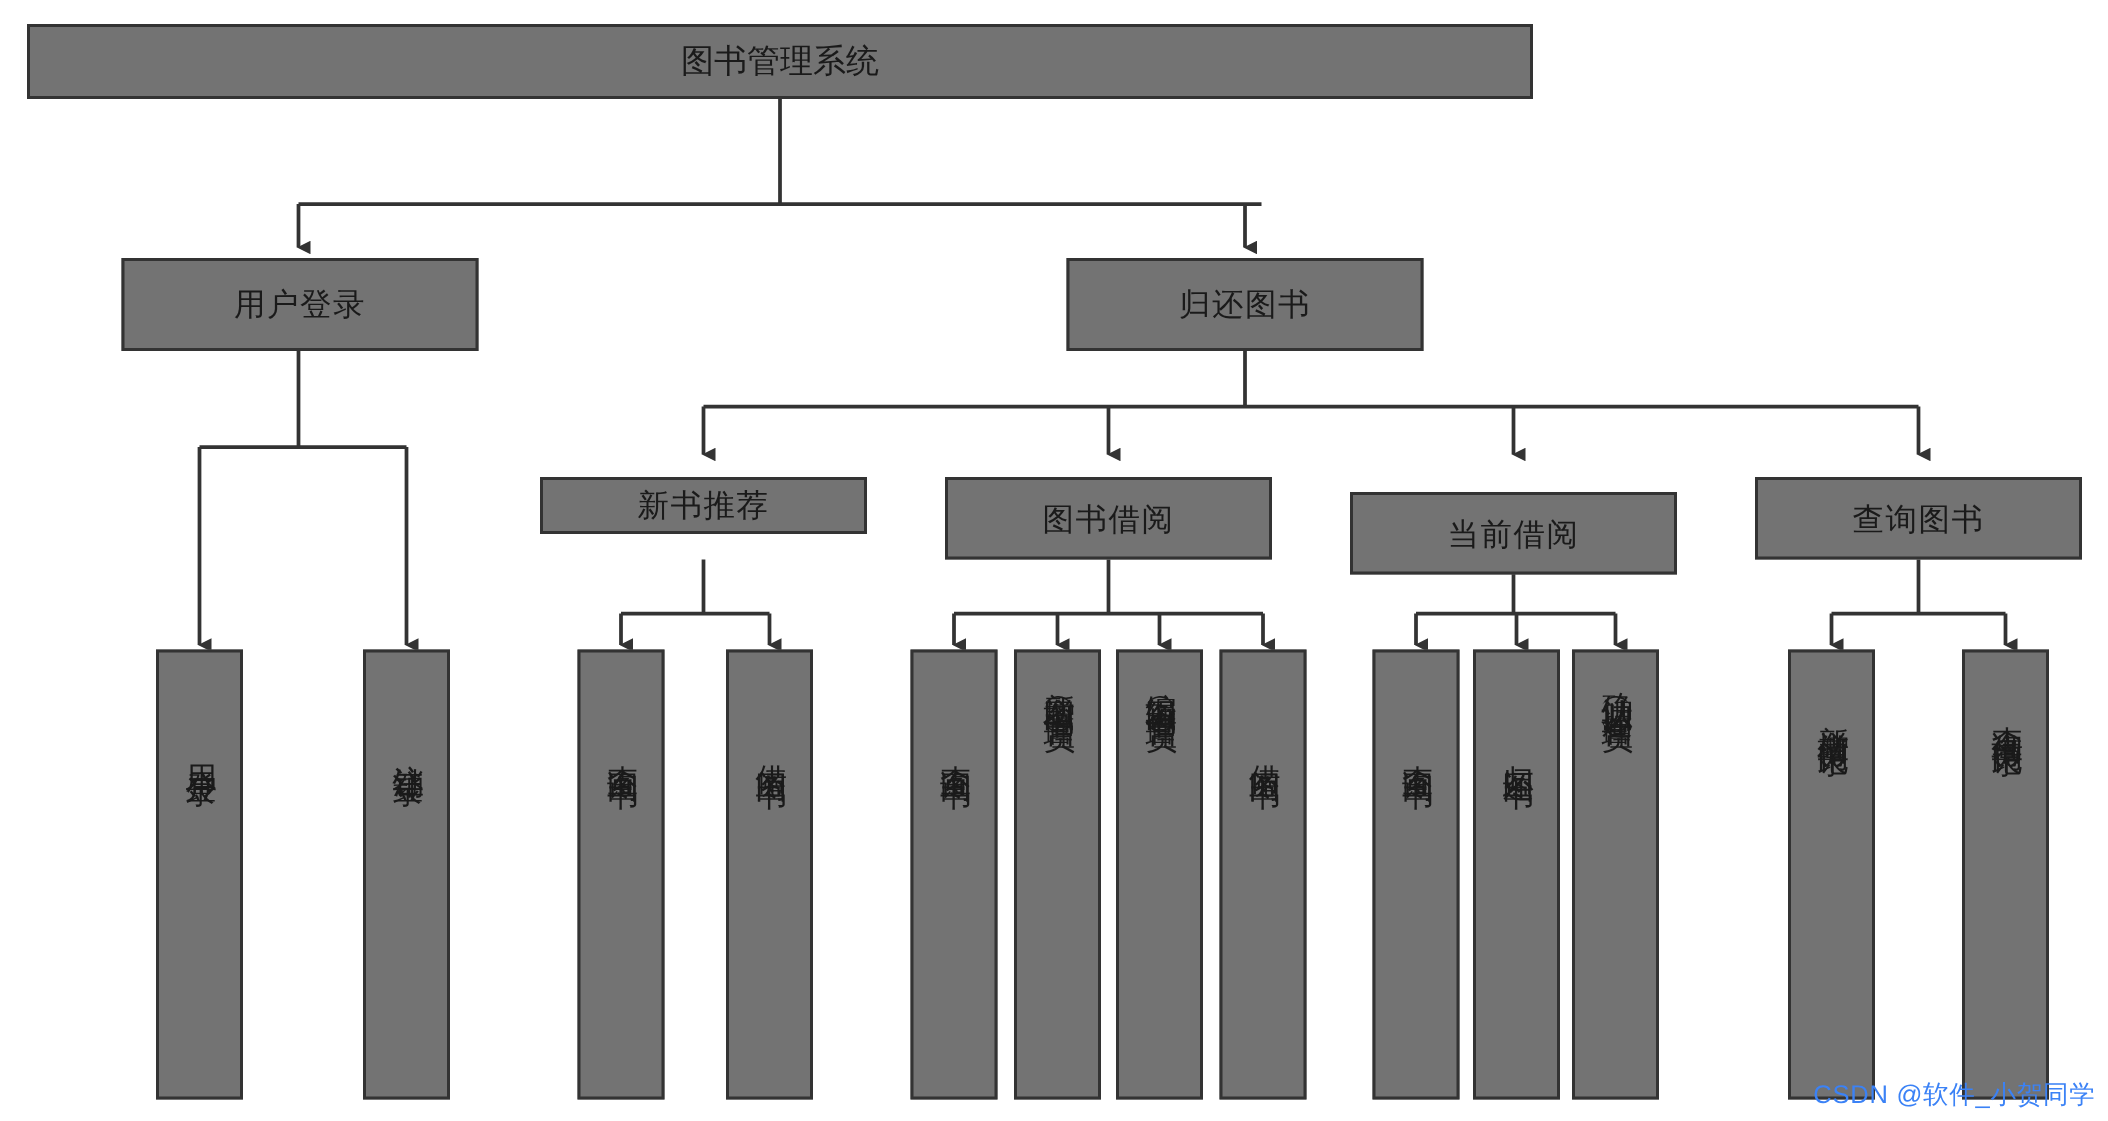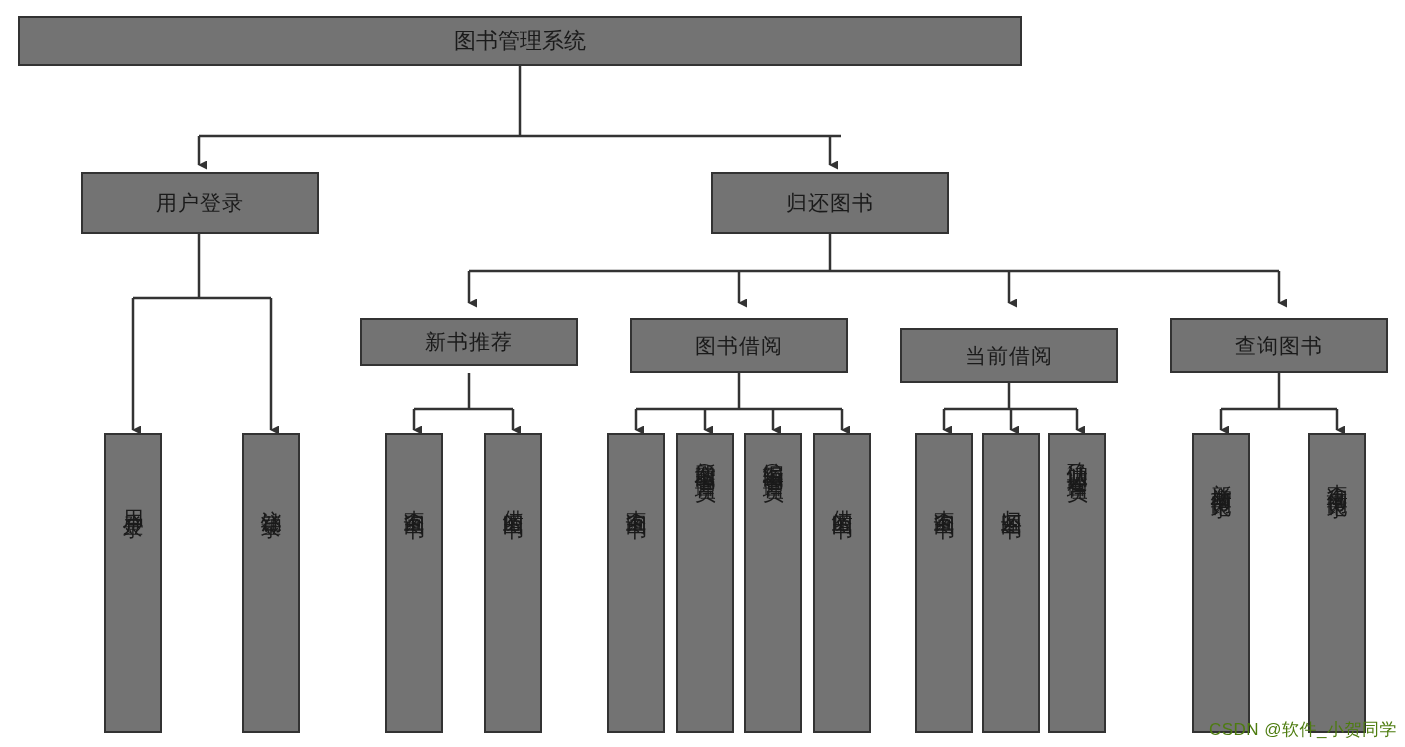--- a/index.html
+++ b/index.html
@@ -61,21 +61,21 @@
     margin-top: 52px;
   }
   .vtext.high {
     margin-top: 4px;
   }
   .watermark {
     position: absolute;
     right: 8px;
     bottom: 6px;
     font-size: 17px;
-    color: #4d7c0f;
+    color: #3b82f6;
     white-space: nowrap;
     letter-spacing: 0.5px;
   }
 </style>
 </head>
 <body>
 
 <div id="canvas">
 
   <svg class="wires" viewBox="0 0 1405 747">
@@ -132,21 +132,21 @@
     <span>图书管理系统</span>
   </div>
 
   <div class="node h" style="left:81px; top:172px; width:238px; height:62px;">
     <span>用户登录</span>
   </div>
   <div class="node h" style="left:711px; top:172px; width:238px; height:62px;">
     <span>归还图书</span>
   </div>
 
-  <div class="node h" style="left:360px; top:318px; width:218px; height:48px;">
+  <div class="node h" style="left:360px; top:318px; width:218px; height:38px;">
     <span>新书推荐</span>
   </div>
   <div class="node h" style="left:630px; top:318px; width:218px; height:55px;">
     <span>图书借阅</span>
   </div>
   <div class="node h" style="left:900px; top:328px; width:218px; height:55px;">
     <span>当前借阅</span>
   </div>
   <div class="node h" style="left:1170px; top:318px; width:218px; height:55px;">
     <span>查询图书</span>

